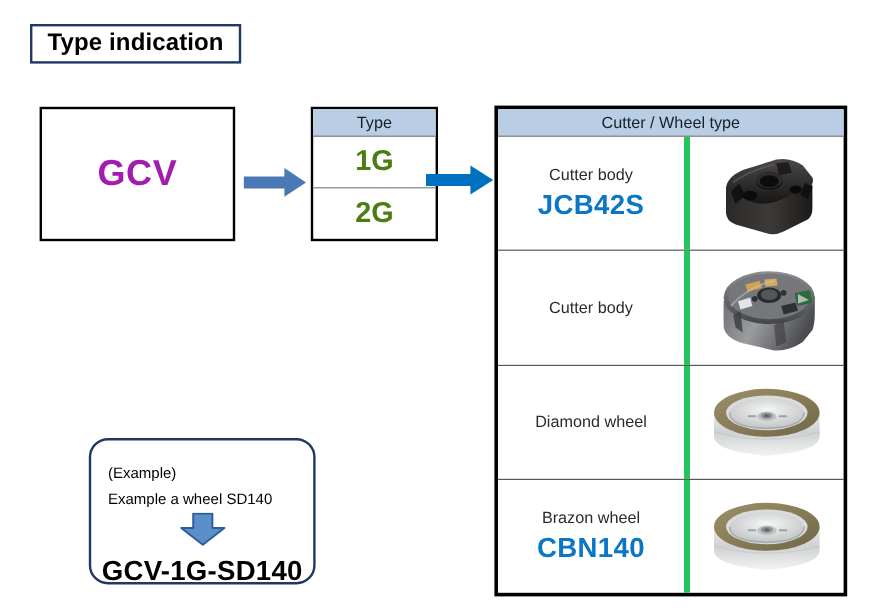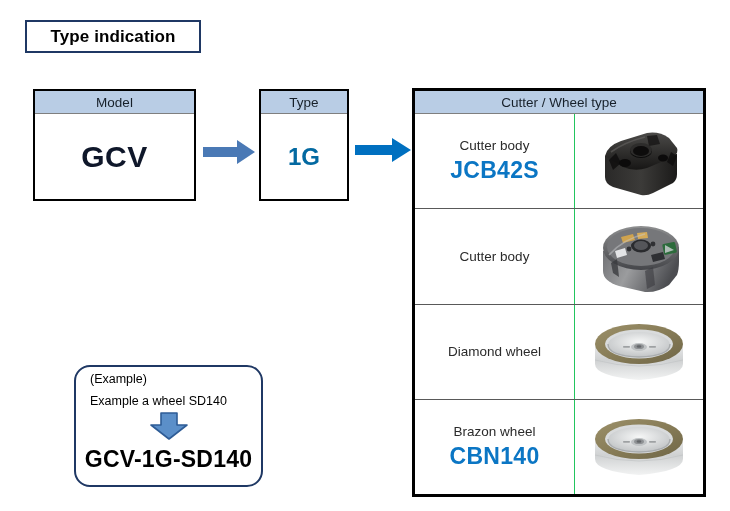--- a/index.html
+++ b/index.html
@@ -17,21 +17,21 @@
   
   #title-box {
     position: absolute;
     left: 25px; top: 20px;
     width: 176px; height: 33px;
     border: 2px solid #1f3864;
     background: #ffffff;
     display: flex; align-items: center; justify-content: center;
   }
   #title-box .title-text {
-    font-size: 17px; font-weight: bold; color: #000000;
+    font-size: 20px; font-weight: bold; color: #000000;
     letter-spacing: .1px;
   }
 
   
   .hdr-cell {
     background: #b9cde5;
     color: #17202a;
     font-size: 13.5px;
     display: flex; align-items: center; justify-content: center;
     border-bottom: 1px solid #7f7f7f;
@@ -44,40 +44,40 @@
     width: 163px; height: 112px;
     border: 2.5px solid #000000;
     background: #ffffff;
     display: flex; flex-direction: column;
   }
   #model-box .hdr-cell { height: 23px; flex: 0 0 23px; }
   #model-box .body {
     flex: 1; display: flex; align-items: center; justify-content: center;
   }
   #model-box .code {
-    font-size: 30px; font-weight: bold; color: #0f172a;
+    font-size: 30px; font-weight: bold; color: #a21caf;
     letter-spacing: .5px;
   }
 
   
   #type-box {
     position: absolute;
     left: 259px; top: 89px;
-    width: 90px; height: 112px;
+    width: 106px; height: 112px;
     border: 2.5px solid #000000;
     background: #ffffff;
     display: flex; flex-direction: column;
   }
   #type-box .hdr-cell { height: 23px; flex: 0 0 23px; }
   #type-box .trow {
     flex: 1; display: flex; align-items: center; justify-content: center;
   }
   #type-box .trow + .trow { border-top: 1px solid #7f7f7f; }
   #type-box .code {
-    font-size: 24px; font-weight: bold; color: #0369a1;
+    font-size: 24px; font-weight: bold; color: #4d7c0f;
   }
 
   
   .arrow-right { position: absolute; }
   #arrow-1 { left: 203px; top: 139px; }
   #arrow-2 { left: 355px; top: 136px; }
 
   
   #cutter-table {
     position: absolute;
@@ -89,21 +89,21 @@
   }
   #cutter-table > .hdr-cell { height: 23px; flex: 0 0 23px; font-size: 13.5px; }
   #cutter-table .trow {
     flex: 1 1 0;
     display: flex;
     min-height: 0;
   }
   #cutter-table .trow + .trow { border-top: 1px solid #595959; }
   #cutter-table .cell-label {
     width: 160px;
-    border-right: 1px solid #22c55e;
+    border-right: 5px solid #22c55e;
     display: flex; flex-direction: column;
     align-items: center; justify-content: center;
     gap: 4px;
   }
   #cutter-table .kind {
     font-size: 13.5px; color: #2b2b2b;
   }
   #cutter-table .code {
     font-size: 23px; font-weight: bold; color: #0b76c4; letter-spacing: .3px;
   }
@@ -115,21 +115,21 @@
   
   #example-box {
     position: absolute;
     left: 74px; top: 365px;
     width: 189px; height: 122px;
     border: 2px solid #1f3864;
     border-radius: 16px;
     background: #ffffff;
     display: flex; flex-direction: column;
     align-items: center;
-    padding-top: 5px;
+    padding-top: 20px;
   }
   #example-box .ex-label {
     align-self: flex-start;
     margin-left: 14px;
     font-size: 12.5px; color: #000000;
   }
   #example-box .ex-instr {
     align-self: flex-start;
     margin-left: 14px; margin-top: 8px;
     font-size: 12.5px; color: #000000;
@@ -142,36 +142,38 @@
   }
 </style>
 </head>
 <body>
 
 <div id="title-box">
   <span class="title-text">Type indication</span>
 </div>
 
 <div id="model-box">
-  <div class="hdr-cell">Model</div>
   <div class="body">
     <span class="code">GCV</span>
   </div>
 </div>
 
 <span class="arrow-right" id="arrow-1">
   <svg width="52" height="26" viewBox="0 0 52 26" xmlns="http://www.w3.org/2000/svg">
     <polygon points="0,8 34,8 34,1 52,13 34,25 34,18 0,18" fill="#4a79b5"></polygon>
   </svg>
 </span>
 
 <div id="type-box">
   <div class="hdr-cell">Type</div>
   <div class="trow">
     <span class="code">1G</span>
+  </div>
+  <div class="trow">
+    <span class="code">2G</span>
   </div>
 </div>
 
 <span class="arrow-right" id="arrow-2">
   <svg width="56" height="28" viewBox="0 0 56 28" xmlns="http://www.w3.org/2000/svg">
     <polygon points="0,9 37,9 37,2 56,14 37,26 37,19 0,19" fill="#0070c0"></polygon>
   </svg>
 </span>
 
 <div id="cutter-table">

